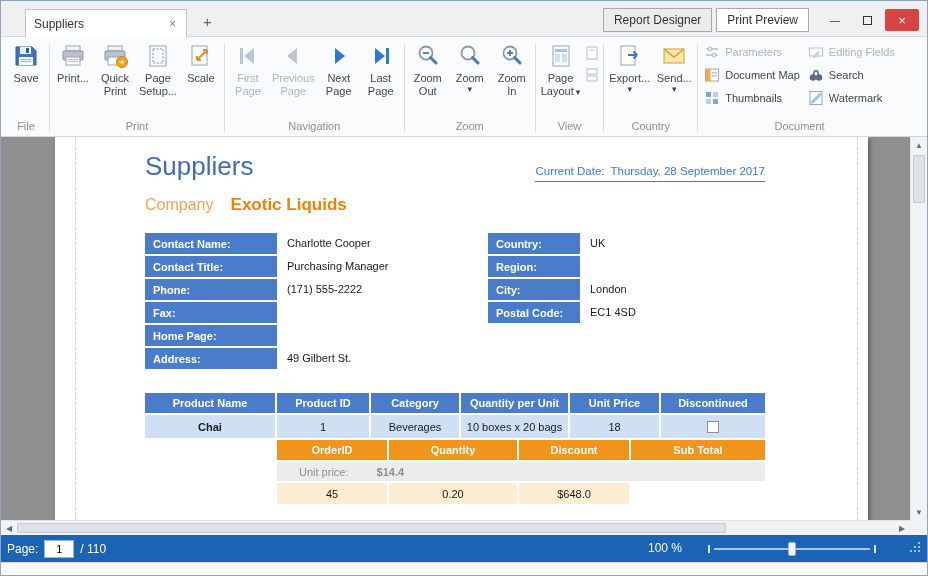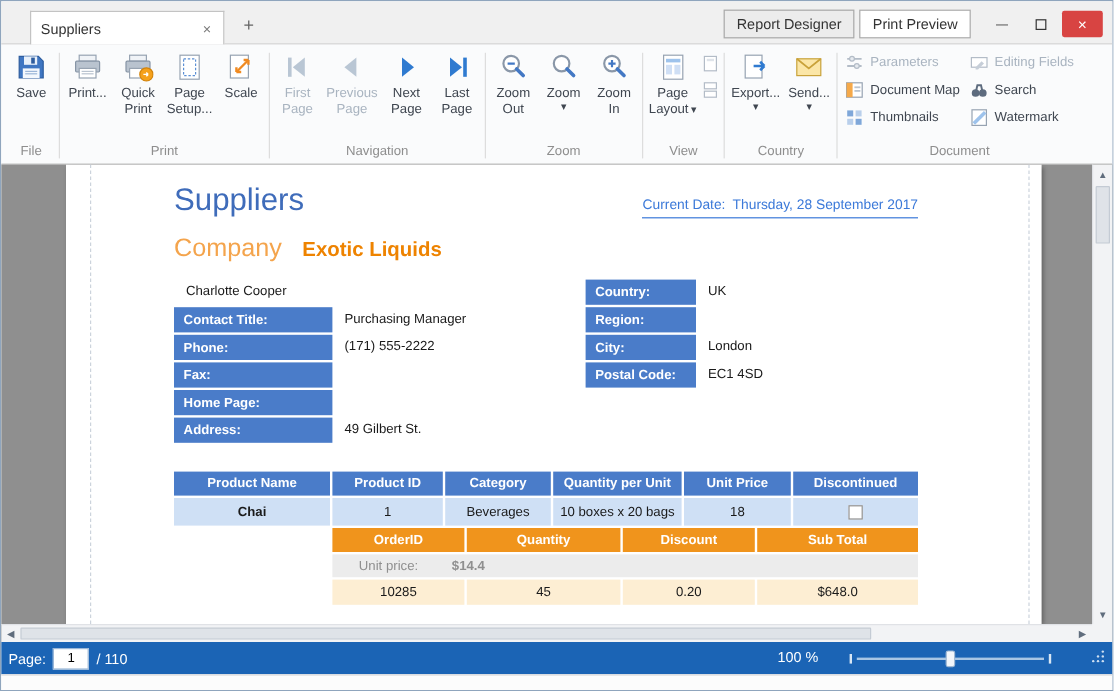--- a/index.html
+++ b/index.html
@@ -57,21 +57,21 @@
   .mg-left { left:20px; } .mg-right { right:10px; }
   .content { position:absolute; left:90px; top:14px; width:620px; font-size:11px; color:#1a1a1a; }
 
   .head-row { position:relative; height:42px; }
   .rpt-title { position:absolute; left:0; top:0; font-size:26px; color:#3f6cba; }
   .date-block { position:absolute; right:0; top:14px; font-size:11.5px; color:#3b79d9;
                 border-bottom:1px solid #3b79d9; padding-bottom:4px; }
   .date-block .dval { margin-left:6px; }
 
   .company-row { margin-top:2px; height:24px; }
-  .company-label { font-size:21px; color:#f4a44c; }
+  .company-label { font-size:16px; color:#f4a44c; }
   .company-name { font-size:17px; color:#ee8300; font-weight:bold; margin-left:14px; }
 
   .contact-wrap { display:flex; margin-top:14px; }
   .ctable-left { width:330px; }
   .ctable-right { width:277px; margin-left:13px; }
   .crow { display:flex; margin-bottom:2px; }
   .clabel { background:#4a7cc9; color:#fff; font-weight:bold; height:21px;
             display:flex; align-items:center; padding:0 8px; }
   .ctable-left .clabel { width:132px; }
   .ctable-right .clabel { width:92px; }
@@ -407,20 +407,21 @@
         </div>
 
         <div class="company-row">
           <span class="company-label">Company</span>
           <span class="company-name">Exotic Liquids</span>
         </div>
 
         <div class="contact-wrap">
           <div class="ctable-left">
             <div class="crow">
+                <div class="clabel">Contact Name:</div>
                 <div class="cvalue">Charlotte Cooper</div>
               </div>
             <div class="crow">
                 <div class="clabel">Contact Title:</div>
                 <div class="cvalue">Purchasing Manager</div>
               </div>
             <div class="crow">
                 <div class="clabel">Phone:</div>
                 <div class="cvalue">(171) 555-2222</div>
               </div>
@@ -476,21 +477,20 @@
 
         <div class="otable">
           <div class="oth">OrderID</div>
           <div class="oth">Quantity</div>
           <div class="oth">Discount</div>
           <div class="oth">Sub Total</div>
           <div class="ounit">
             <span>Unit price:</span>
             <span class="ouval">$14.4</span>
           </div>
-          <div class="otd">10285</div>
           <div class="otd">45</div>
           <div class="otd">0.20</div>
           <div class="otd">$648.0</div>
         </div>
       </div>
     </div>
 
     <div class="vscroll">
       <div class="sarrow">▲</div>
       <div class="vthumb"></div>

